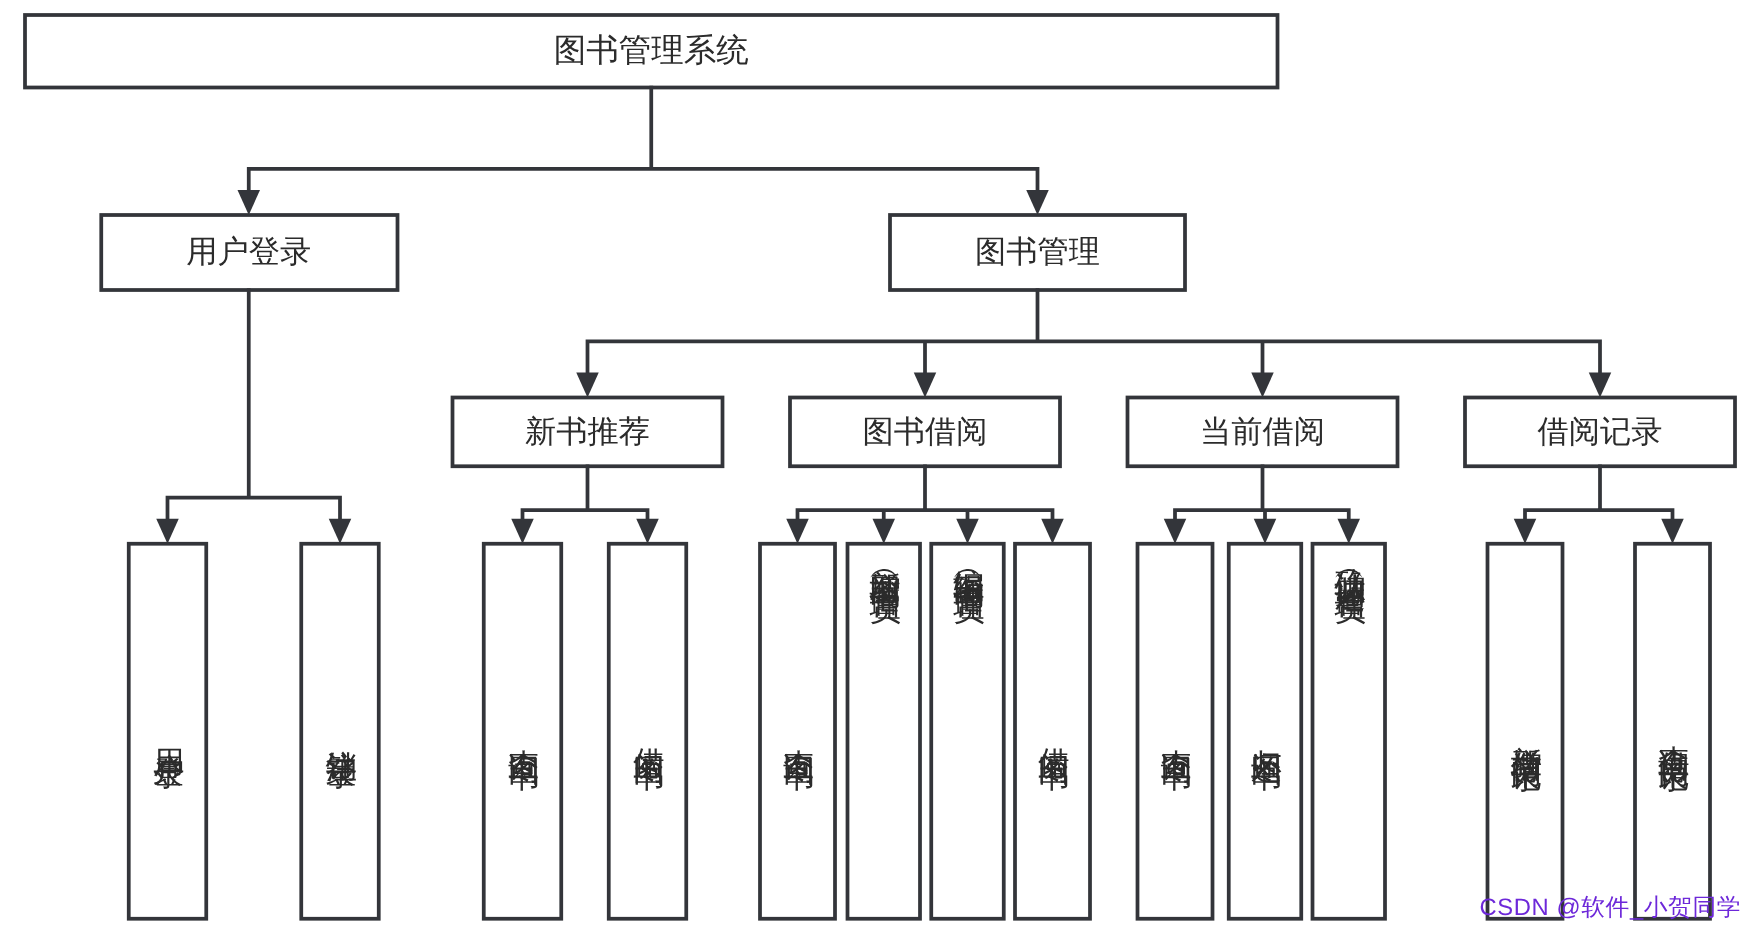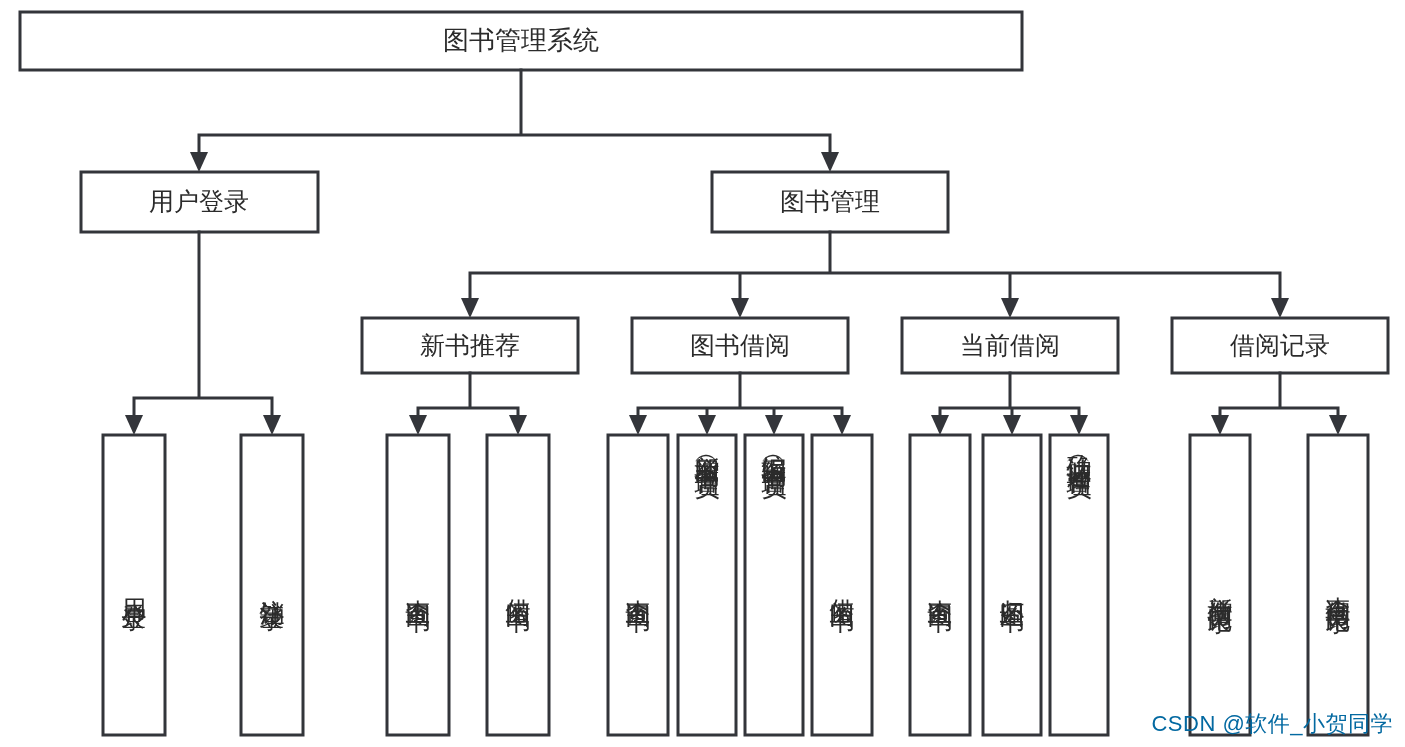--- a/index.html
+++ b/index.html
@@ -69,22 +69,22 @@
     line-height: 1;
     letter-spacing: 3px;
     color: #2b2b2b;
     white-space: nowrap;
   }
   .watermark {
     position: absolute;
     right: 12px;
     bottom: 8px;
     font-family: "Liberation Sans", "DejaVu Sans", sans-serif;
-    font-size: 22px;
-    color: #0369a1;
+    font-size: 19px;
+    color: #6d28d9;
     letter-spacing: 0.5px;
     white-space: nowrap;
     pointer-events: none;
   }
 </style>
 </head>
 <body>
 
 <div id="diagram-root">
 

